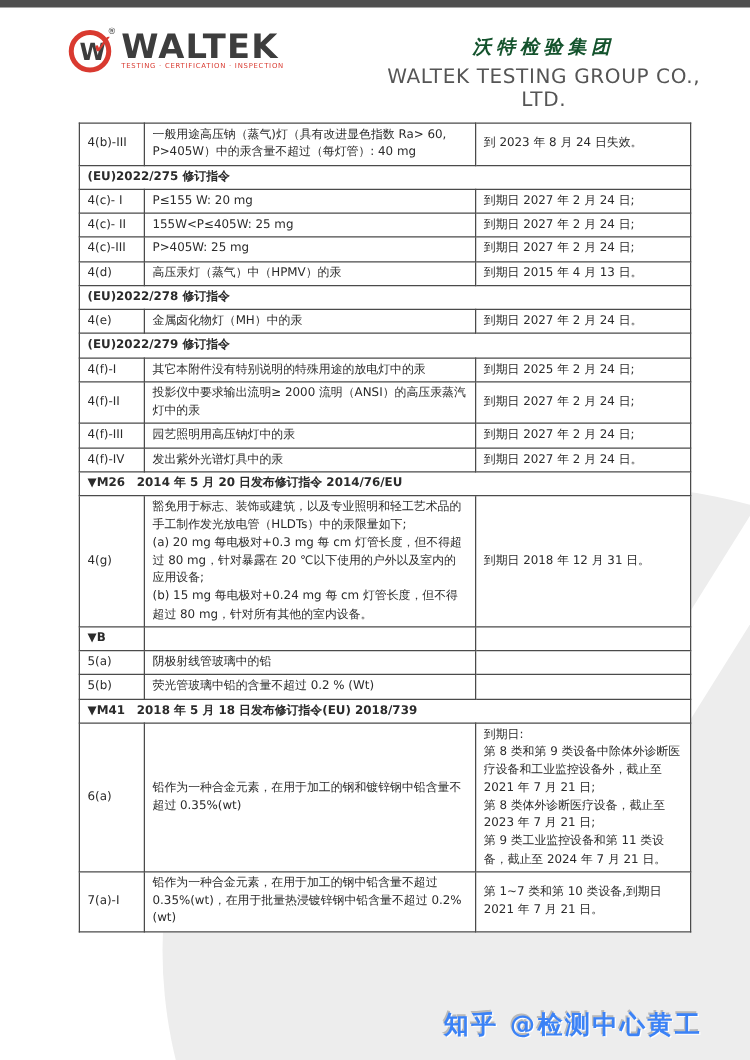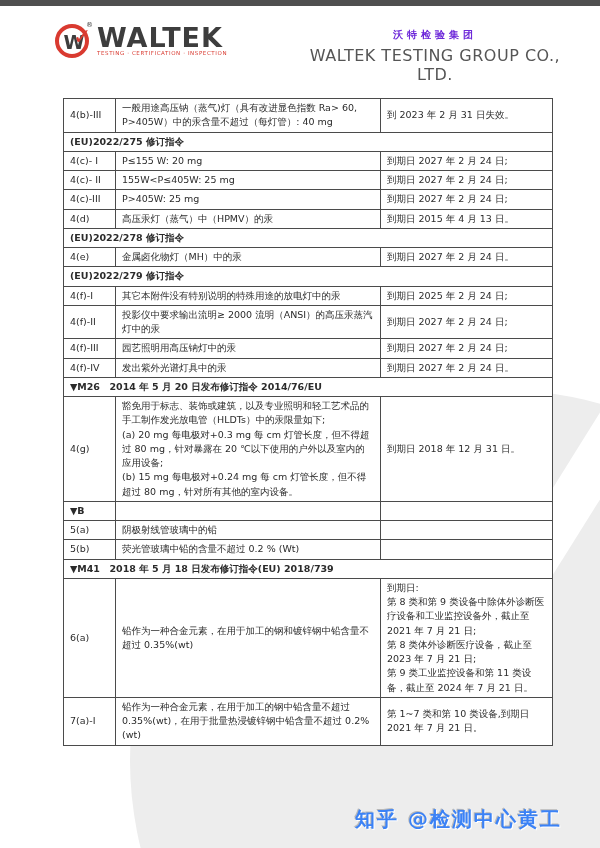--- a/index.html
+++ b/index.html
@@ -14,21 +14,21 @@
   
   .logo{position:absolute;left:55px;top:24px;display:flex;align-items:center;}
   .logo-mark{position:relative;width:34px;height:34px;border:4px solid #d93a30;border-radius:50%;box-sizing:border-box;}
   .logo-w{position:absolute;left:2px;top:2px;width:26px;text-align:center;font-size:19px;font-weight:bold;color:#3d3d3d;line-height:24px;}
   .logo-check{position:absolute;left:14px;top:-2px;color:#d93a30;font-size:22px;font-weight:bold;line-height:22px;}
   .logo-reg{position:absolute;right:-8px;top:-7px;font-size:7px;color:#3d3d3d;}
   .logo-text{margin-left:8px;}
   .brand-name{font-size:27px;font-weight:bold;color:#3d3d3d;letter-spacing:1px;line-height:21px;}
   .brand-tagline{font-size:5.5px;color:#d93a30;letter-spacing:0.6px;margin-top:2px;}
   .company{position:absolute;left:305px;top:28px;width:260px;text-align:center;}
-  .company-cn{font-size:10px;font-weight:bold;color:#6d28d9;letter-spacing:4px;}
+  .company-cn{font-size:15px;font-weight:bold;color:#14532d;letter-spacing:4px;font-style:italic;}
   .company-en{font-size:16px;color:#555;margin-top:4px;letter-spacing:0.5px;}
   
   table.reg{
     position:absolute;left:63px;top:98px;width:489px;background:#fff;
     border-collapse:collapse;table-layout:fixed;
   }
   table.reg td{
     border:1px solid #4b4b4b;padding:2px 6px;font-size:9.5px;line-height:1.5;
     vertical-align:middle;color:#2b2b2b;overflow:hidden;
   }
@@ -71,21 +71,21 @@
   <table class="reg">
     <colgroup>
       <col style="width:52px">
       <col style="width:265px">
       <col style="width:172px">
     </colgroup>
     <tbody>
         <tr>
           <td class="id-cell">4(b)-III</td>
           <td class="desc-cell">一般用途高压钠（蒸气)灯（具有改进显色指数 Ra&gt; 60, P&gt;405W）中的汞含量不超过（每灯管）: 40 mg</td>
-          <td class="expiry-cell">到 2023 年 2 月 31 日失效。</td>
+          <td class="expiry-cell">到 2023 年 8 月 24 日失效。</td>
         </tr>
         <tr>
           <td colspan="3" class="section-cell">(EU)2022/275 修订指令</td>
         </tr>
         <tr>
           <td class="id-cell">4(c)- I</td>
           <td class="desc-cell">P≤155 W: 20 mg</td>
           <td class="expiry-cell">到期日 2027 年 2 月 24 日;</td>
         </tr>
         <tr>

